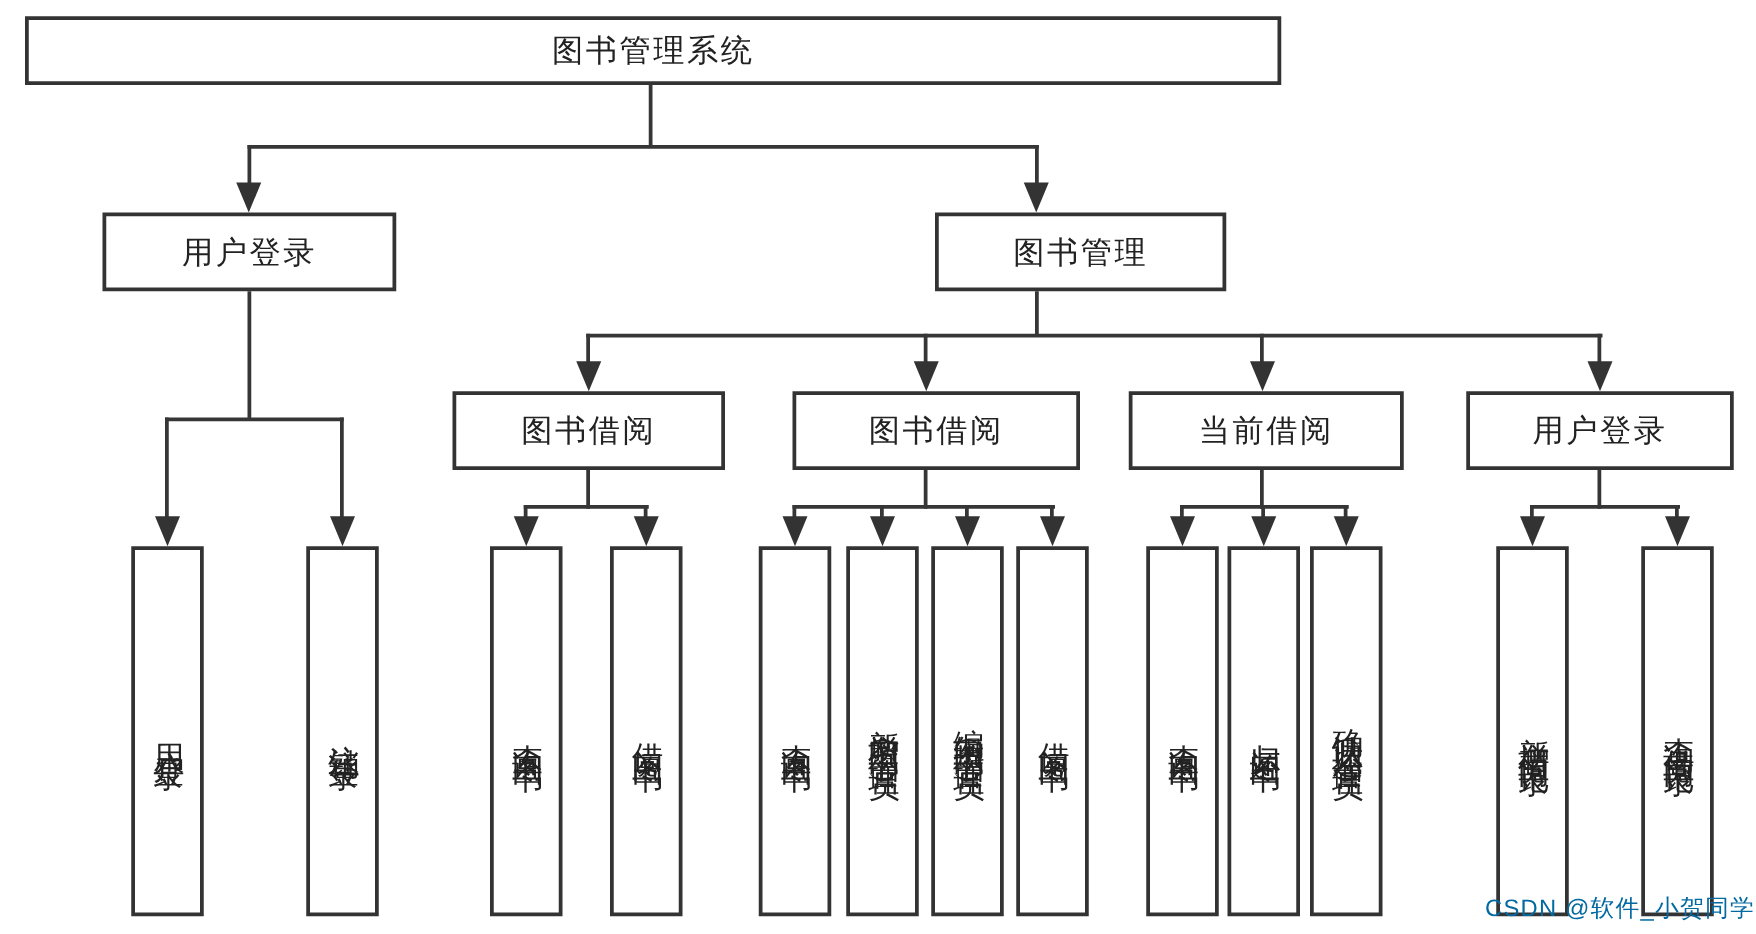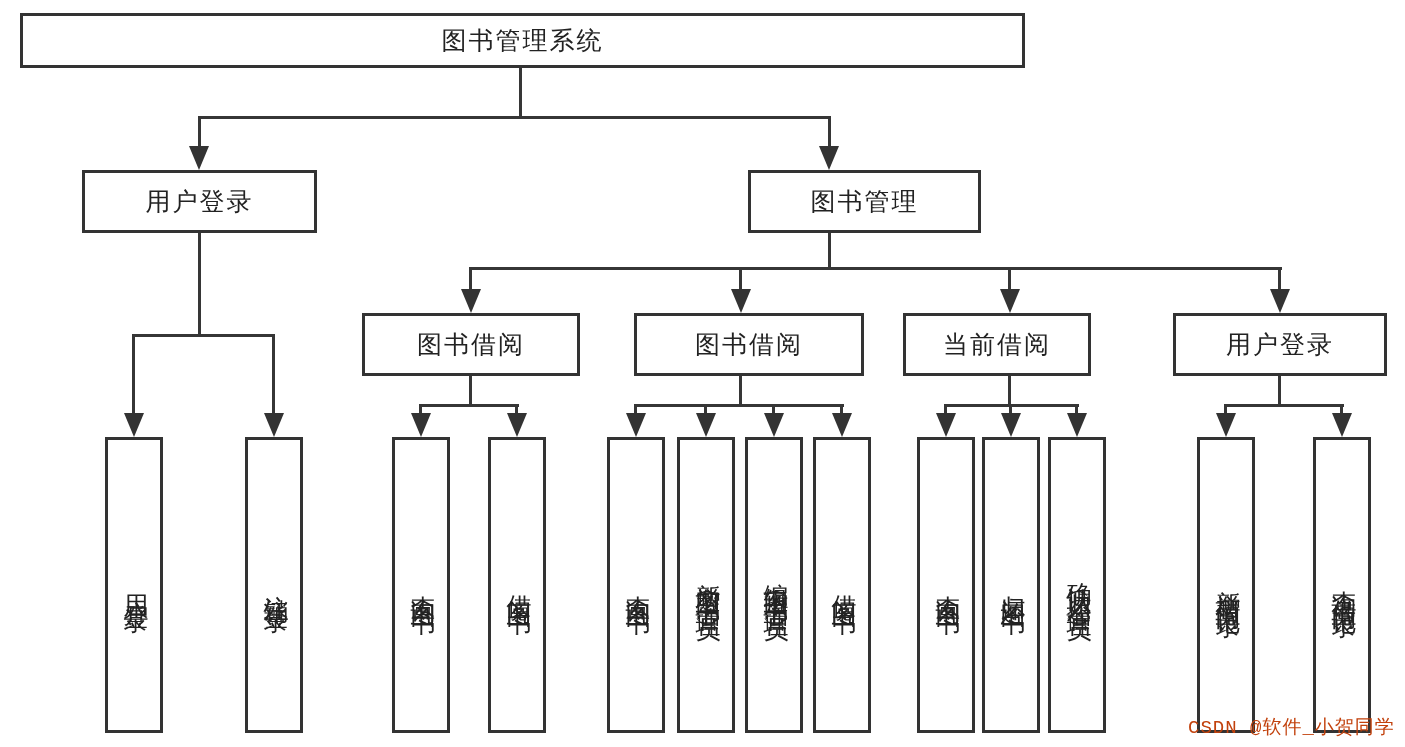--- a/index.html
+++ b/index.html
@@ -1,20 +1,20 @@
 <!DOCTYPE html>
 <html><head>
 <meta charset="utf-8">
 <style>
   html,body{margin:0;padding:0;background:#ffffff;}
   .canvas{
     position:relative;
     width:1405px;height:747px;
     background:#ffffff;
-    font-family:Liberation Mono, monospace;
+    font-family:Liberation Sans, sans-serif;
     overflow:hidden;
   }
   .node{
     position:absolute;
     background:#ffffff;
     border:3px solid #333333;
     box-sizing:border-box;
     display:flex;
     align-items:center;
     justify-content:center;
@@ -36,21 +36,21 @@
     position:absolute;width:0;height:0;
     border-left:10px solid transparent;
     border-right:10px solid transparent;
     border-top:24px solid #333333;
     z-index:1;
   }
   .watermark{
     position:absolute;
     left:1188px;top:714px;
     font-size:19px;
-    color:#c2410c;
+    color:#0369a1;
     letter-spacing:1px;
     z-index:5;
     white-space:nowrap;
   }
 </style>
 </head>
 <body>
 
 <div class="canvas">
 
@@ -113,21 +113,21 @@
   <div class="vline" style="left:1340px;top:404px;height:13px"></div>
   <div class="arrow" style="left:1332px;top:413px"></div>
 
   <div class="node" style="left:20px;top:13px;width:1005px;height:55px">图书管理系统</div>
 
   <div class="node" style="left:82px;top:170px;width:235px;height:63px">用户登录</div>
   <div class="node" style="left:748px;top:170px;width:233px;height:63px">图书管理</div>
 
   <div class="node" style="left:362px;top:313px;width:218px;height:63px">图书借阅</div>
   <div class="node" style="left:634px;top:313px;width:230px;height:63px">图书借阅</div>
-  <div class="node" style="left:903px;top:313px;width:188px;height:63px">当前借阅</div>
+  <div class="node" style="left:903px;top:313px;width:220px;height:63px">当前借阅</div>
   <div class="node" style="left:1173px;top:313px;width:214px;height:63px">用户登录</div>
 
   <div class="node vnode" style="left:105px;top:437px;width:58px;height:296px">用户登录</div>
   <div class="node vnode" style="left:245px;top:437px;width:58px;height:296px">注销登录</div>
 
   <div class="node vnode" style="left:392px;top:437px;width:58px;height:296px">查询图书</div>
   <div class="node vnode" style="left:488px;top:437px;width:58px;height:296px">借阅图书</div>
 
   <div class="node vnode" style="left:607px;top:437px;width:58px;height:296px">查询图书</div>
   <div class="node vnode" style="left:677px;top:437px;width:58px;height:296px">新增图书（管理员）</div>

